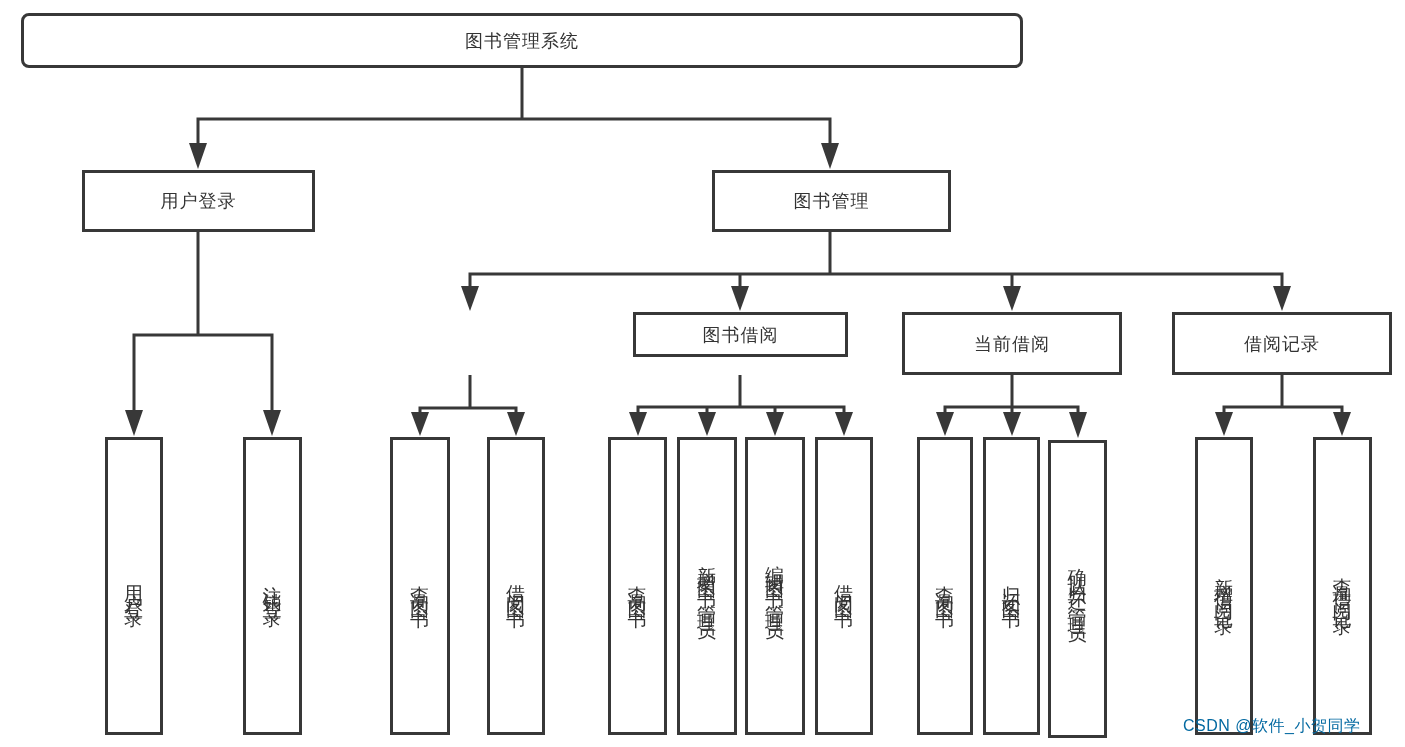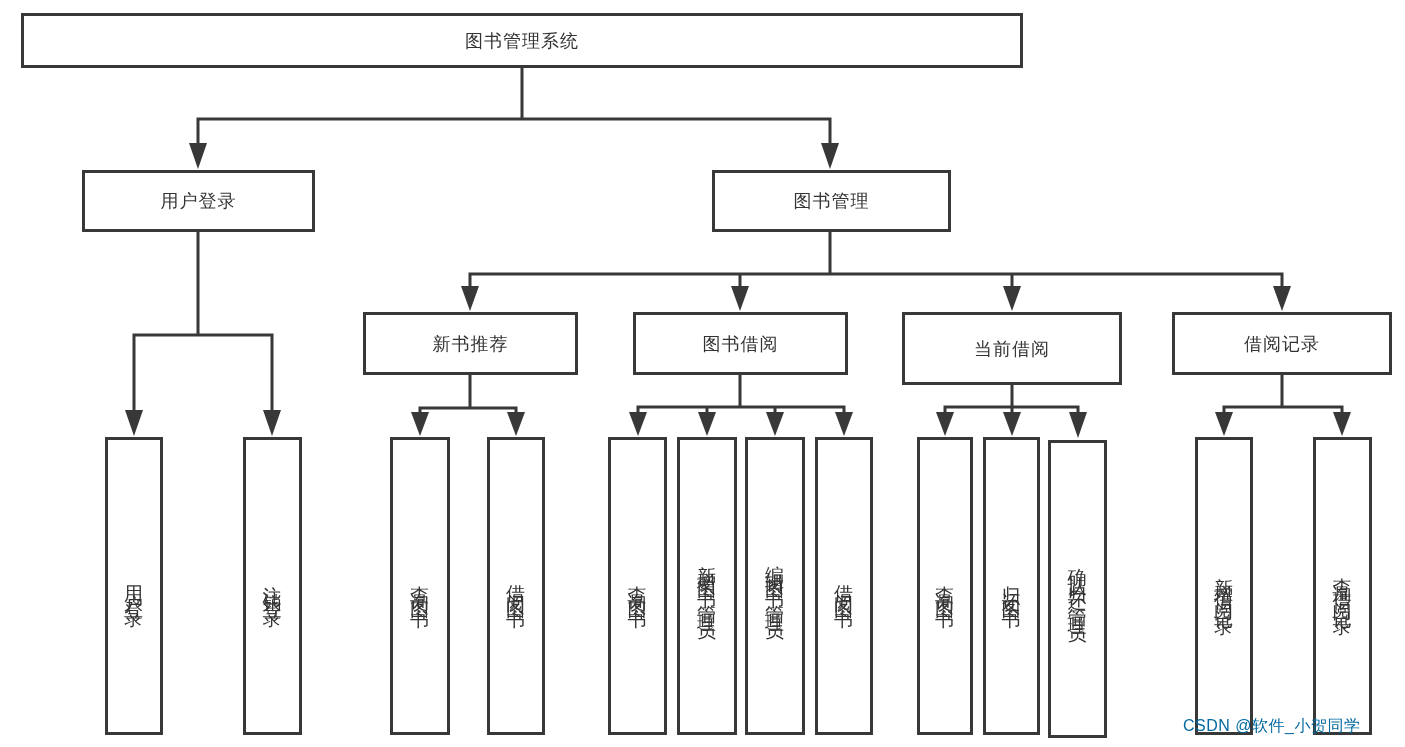--- a/index.html
+++ b/index.html
@@ -49,26 +49,26 @@
     position: absolute;
     left: 1183px;
     top: 716px;
     z-index: 2;
     font-size: 16px;
     letter-spacing: 0.5px;
     color: #0369a1;
     white-space: nowrap;
   }
   
-  #n-root   { left: 21px;   top: 13px;  width: 1002px; height: 55px; }
+  #n-root   { left: 21px;   top: 13px;  width: 1002px; height: 55px; border-radius: 8px; }
   #n-login  { left: 82px;   top: 170px; width: 233px;  height: 62px; }
   #n-mgmt   { left: 712px;  top: 170px; width: 239px;  height: 62px; }
   #n-newbk  { left: 363px;  top: 312px; width: 215px;  height: 63px; }
-  #n-borrow { left: 633px;  top: 312px; width: 215px;  height: 63px; }
-  #n-curr   { left: 902px;  top: 312px; width: 220px;  height: 73px; }
+  #n-borrow { left: 633px;  top: 312px; width: 215px;  height: 45px; }
+  #n-curr   { left: 902px;  top: 312px; width: 220px;  height: 63px; }
   #n-record { left: 1172px; top: 312px; width: 220px;  height: 63px; }
   #l-ulogin { left: 105px;  width: 58px; }
   #l-logout { left: 243px;  width: 59px; }
   #l-nbq    { left: 390px;  width: 60px; }
   #l-nbb    { left: 487px;  width: 58px; }
   #l-bbq    { left: 608px;  width: 59px; }
   #l-bba    { left: 677px;  width: 60px; }
   #l-bbe    { left: 745px;  width: 60px; }
   #l-bbb    { left: 815px;  width: 58px; }
   #l-cbq    { left: 917px;  width: 56px; }
@@ -126,23 +126,20 @@
     <span>图书管理系统</span>
   </div>
 
   <div class="node h-box" id="n-login">
     <span>用户登录</span>
   </div>
   <div class="node h-box" id="n-mgmt">
     <span>图书管理</span>
   </div>
 
-  <div class="node h-box" id="n-newbk">
-    <span>新书推荐</span>
-  </div>
   <div class="node h-box" id="n-borrow">
     <span>图书借阅</span>
   </div>
   <div class="node h-box" id="n-curr">
     <span>当前借阅</span>
   </div>
   <div class="node h-box" id="n-record">
     <span>借阅记录</span>
   </div>
 

